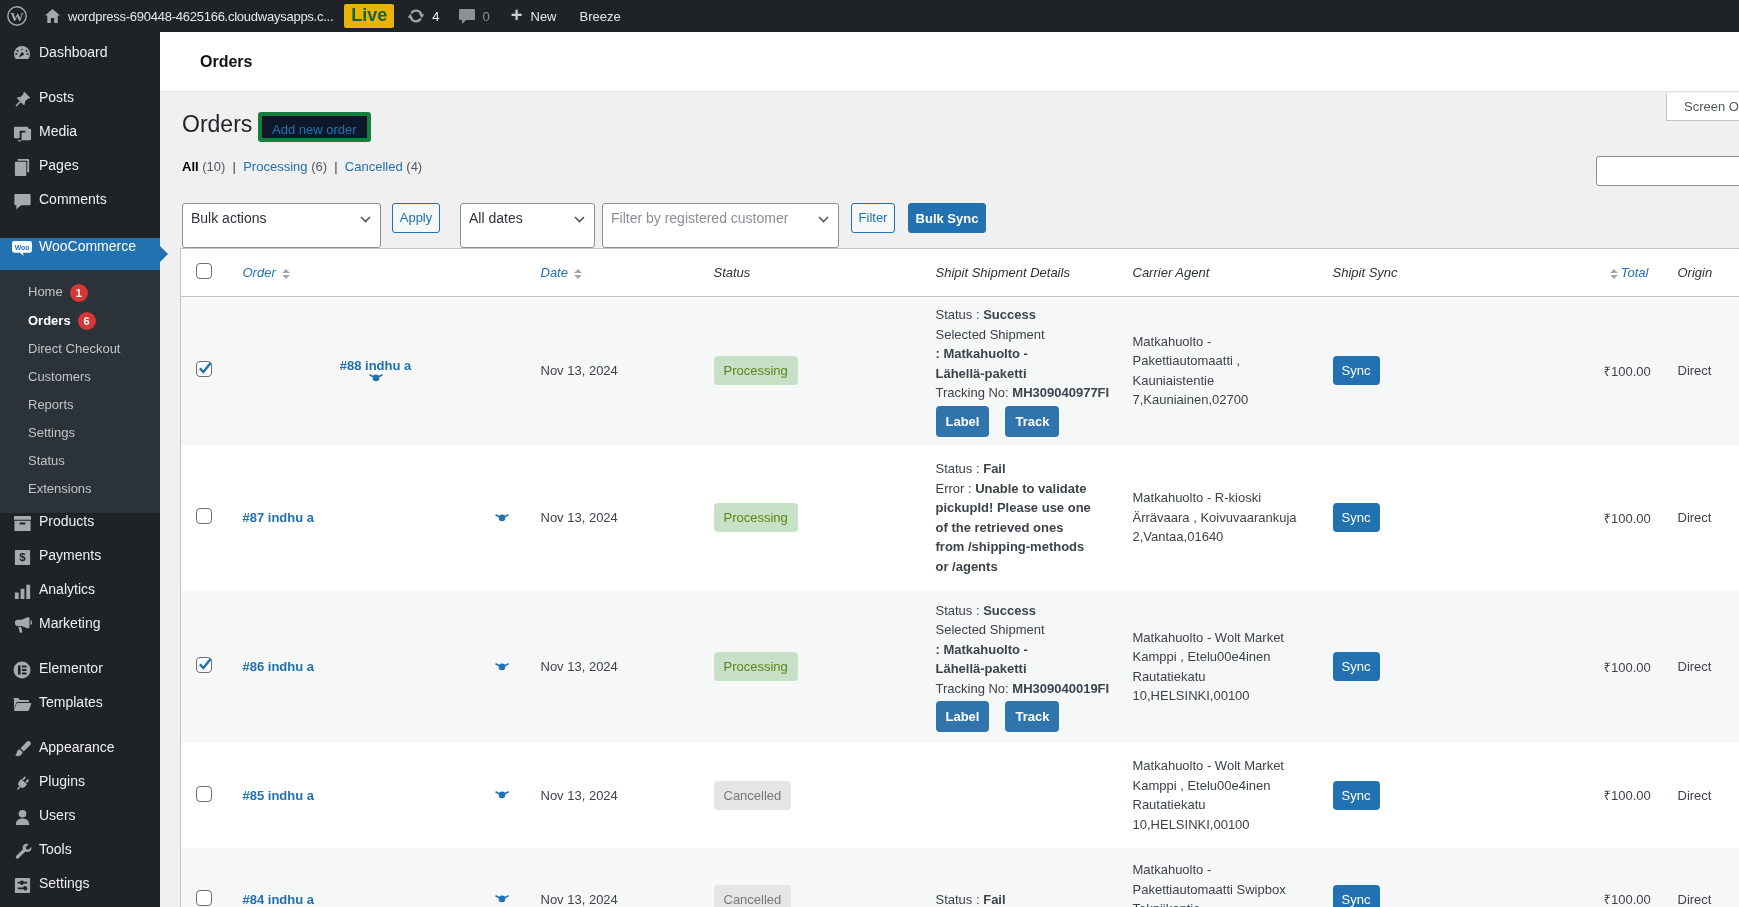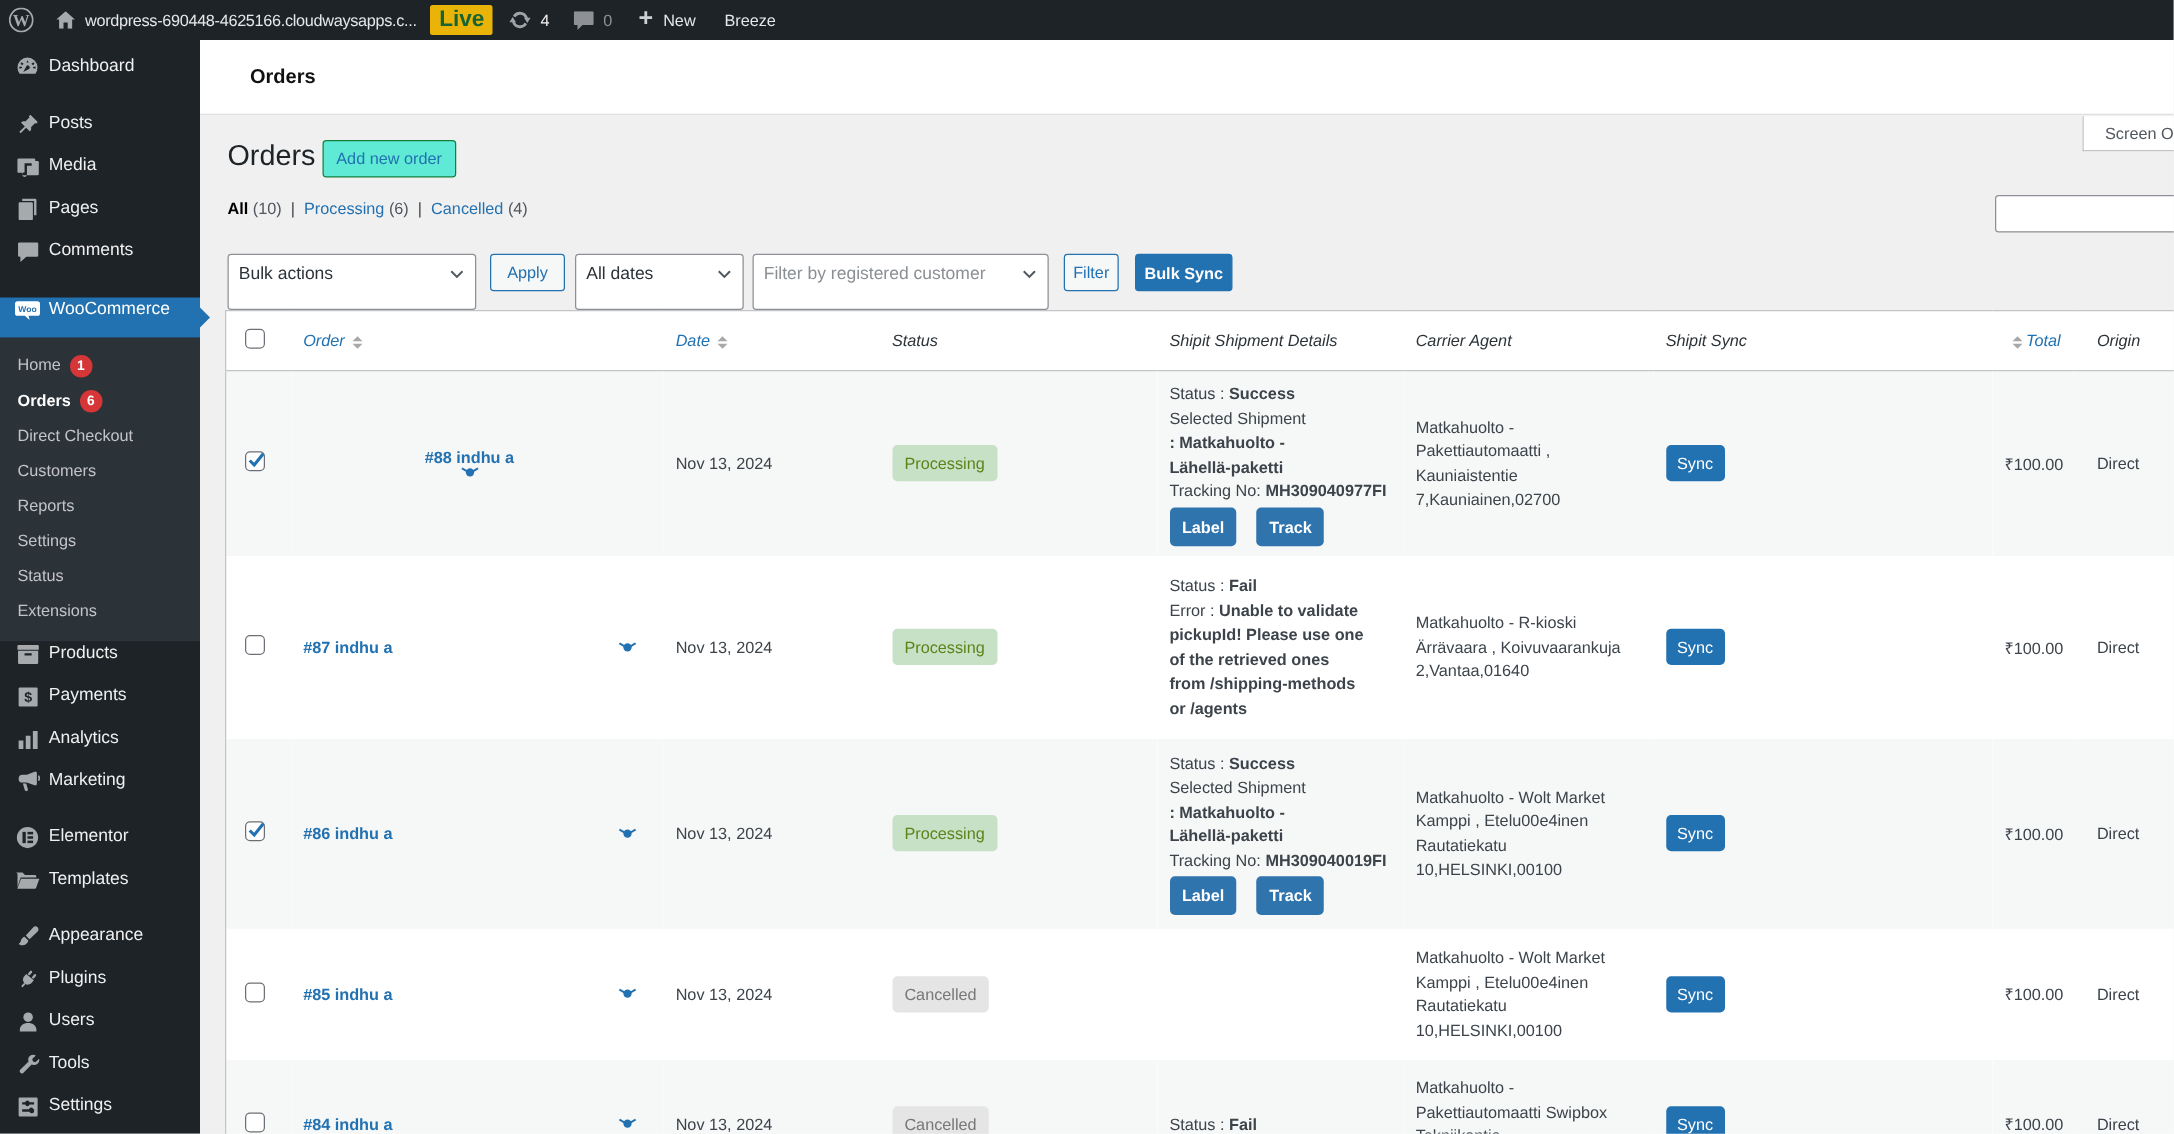--- a/index.html
+++ b/index.html
@@ -11,33 +11,33 @@
 #adminbar .bar { display:flex; align-items:center; height:32px; font-size:13px; }
 #adminbar .item { display:flex; align-items:center; color:#c9cacc; }
 
 
 #sidebar { position:absolute; left:0; top:32px; width:160px; height:875px; background:#1d2327; z-index:40; }
 .menu-item { display:flex; height:34px; color:#f0f0f1; font-size:14px; }
 .menu-item .micon { width:20px; height:20px; margin-left:12px; margin-right:7px; flex:0 0 20px; display:flex; align-items:center; justify-content:center; }
 .menu-sep { height:11px; }
 #wc-item { background:#2271b1; color:#fff; position:relative; height:32px; }
 #wc-arrow { position:absolute; right:-8px; top:8px; width:0; height:0; border-top:8px solid transparent; border-bottom:8px solid transparent; border-left:8px solid #2271b1; }
-#wc-sub { background:#2c3338; padding:8px 0 10px 2px; }
+#wc-sub { background:#2c3338; padding:8px 0 10px 16px; }
 .sub-item { display:block; padding:7px 12px; font-size:13px; color:#c3c4c7; line-height:14px; }
 .badge { display:inline-block; min-width:18px; height:18px; border-radius:9px; background:#d63638; color:#fff; font-size:11px; font-weight:bold; text-align:center; line-height:18px; padding:0 1px; margin:-2px 0 -2px 7px; vertical-align:middle; }
 
 
 #wcheader { position:absolute; left:160px; top:32px; width:1579px; height:60px; background:#fff; border-bottom:1px solid #e0e0e0; z-index:10; }
 #wcheader .title { position:absolute; left:40px; top:21px; font-size:16px; font-weight:bold; color:#111; }
 
 
 #content { position:absolute; left:160px; top:93px; width:1579px; height:814px; background:#f0f0f1; }
 #screen-tab { position:absolute; right:-50px; top:0px; width:123px; height:28px; background:#fff; border:1px solid #c3c4c7; border-top:none; font-size:13px; color:#50575e; padding:6px 0 0 17px; }
 h1.wp-heading { position:absolute; left:22px; top:18px; font-size:23px; font-weight:400; color:#1d2327; }
-#addnew { position:absolute; left:98px; top:19px; height:30px; padding:0 10px; background:#5eead4; border:1px solid #15803d; border-radius:3px; color:#2271b1; font-size:13px; line-height:28px; }
+#addnew { position:absolute; left:98px; top:19px; height:30px; padding:0 10px; background:#0f172a; border:4px solid #15803d; border-radius:3px; color:#2271b1; font-size:13px; line-height:28px; }
 #subsub { position:absolute; left:22px; top:66px; font-size:13px; color:#3c434a; }
 #subsub a { color:#2271b1; text-decoration:none; }
 #subsub .count { color:#50575e; }
 #searchbox { position:absolute; left:1436px; top:63px; width:160px; height:30px; background:#fff; border:1px solid #8c8f94; border-radius:3px; }
 
 
 #toolbar { position:absolute; left:22px; top:110px; height:32px; }
 .sel { position:absolute; height:45px; background:#fff; border:1px solid #8c8f94; border-radius:3px; font-size:14px; color:#2c3338; line-height:29px; padding-left:8px; }
 .sel .arr { position:absolute; right:9px; top:12px; }
 .btn2 { position:absolute; height:30px; background:#f6f7f7; border:1px solid #2271b1; border-radius:3px; color:#2271b1; font-size:13px; text-align:center; line-height:28px; }
@@ -228,21 +228,21 @@
 <div id="content">
   <div id="screen-tab">Screen Op</div>
   <h1 class="wp-heading">Orders</h1>
   <a id="addnew">Add new order</a>
   <div id="subsub"><b style="color:#000">All</b> <span class="count">(10)</span> &nbsp;|&nbsp; <a>Processing</a> <span class="count">(6)</span> &nbsp;|&nbsp; <a>Cancelled</a> <span class="count">(4)</span></div>
   <div id="searchbox"></div>
   <div id="toolbar">
     <div class="sel" style="left:0; width:199px;">Bulk actions<svg class="arr" width="11" height="7" viewBox="0 0 11 7">
           <polyline points="1,1 5.5,5.5 10,1" fill="none" stroke="#50575e" stroke-width="1.6"></polyline>
         </svg></div>
-    <div class="btn2" style="left:210px; width:60px;">Apply</div>
+    <div class="btn2" style="left:210px; width:48px;">Apply</div>
     <div class="sel" style="left:278px; width:135px;">All dates<svg class="arr" width="11" height="7" viewBox="0 0 11 7">
           <polyline points="1,1 5.5,5.5 10,1" fill="none" stroke="#50575e" stroke-width="1.6"></polyline>
         </svg></div>
     <div class="sel" style="left:420px; width:237px; color:#8a8f94;">Filter by registered customer<svg class="arr" width="11" height="7" viewBox="0 0 11 7">
           <polyline points="1,1 5.5,5.5 10,1" fill="none" stroke="#50575e" stroke-width="1.6"></polyline>
         </svg></div>
     <div class="btn2" style="left:669px; width:44px;">Filter</div>
     <div class="btnp" style="position:absolute; left:726px; width:78px; height:30px; line-height:30px; font-weight:bold;">Bulk Sync</div>
   </div>
   <table id="ordertable">

